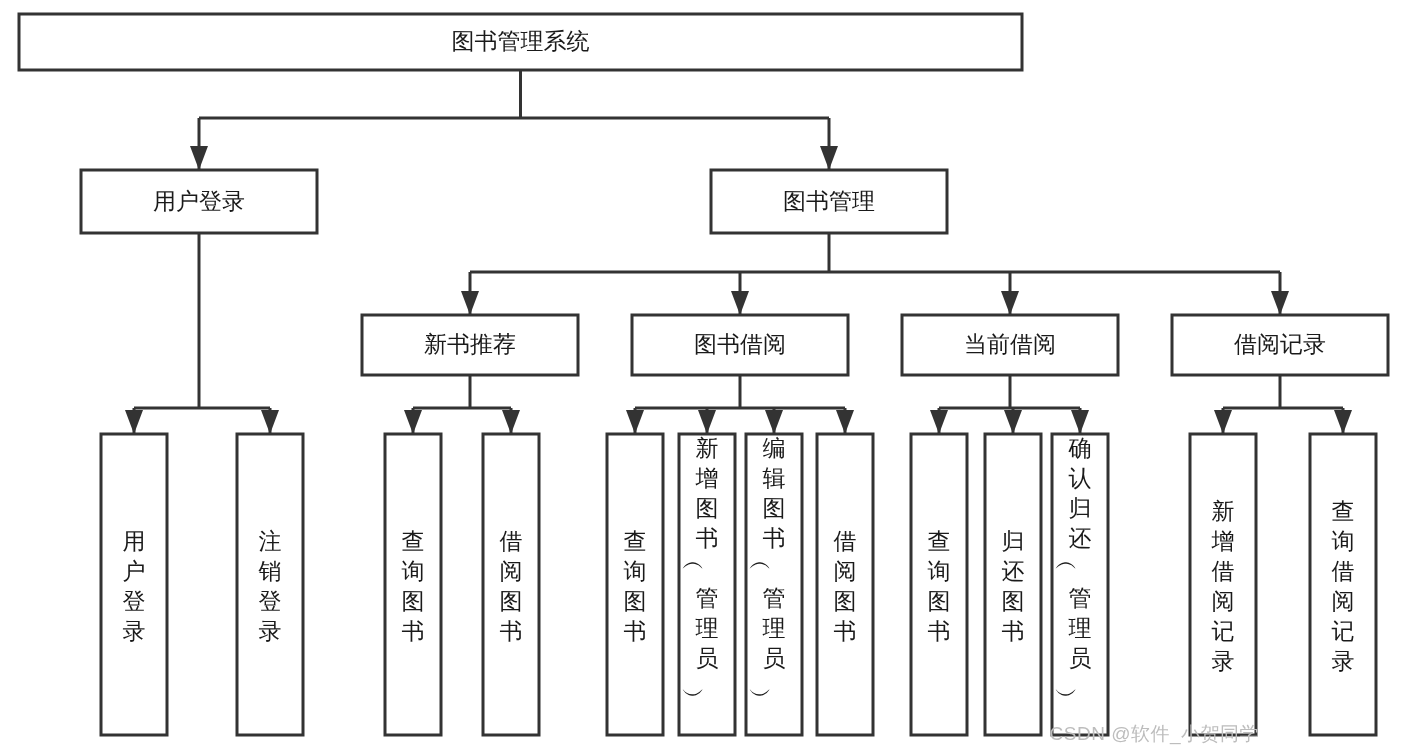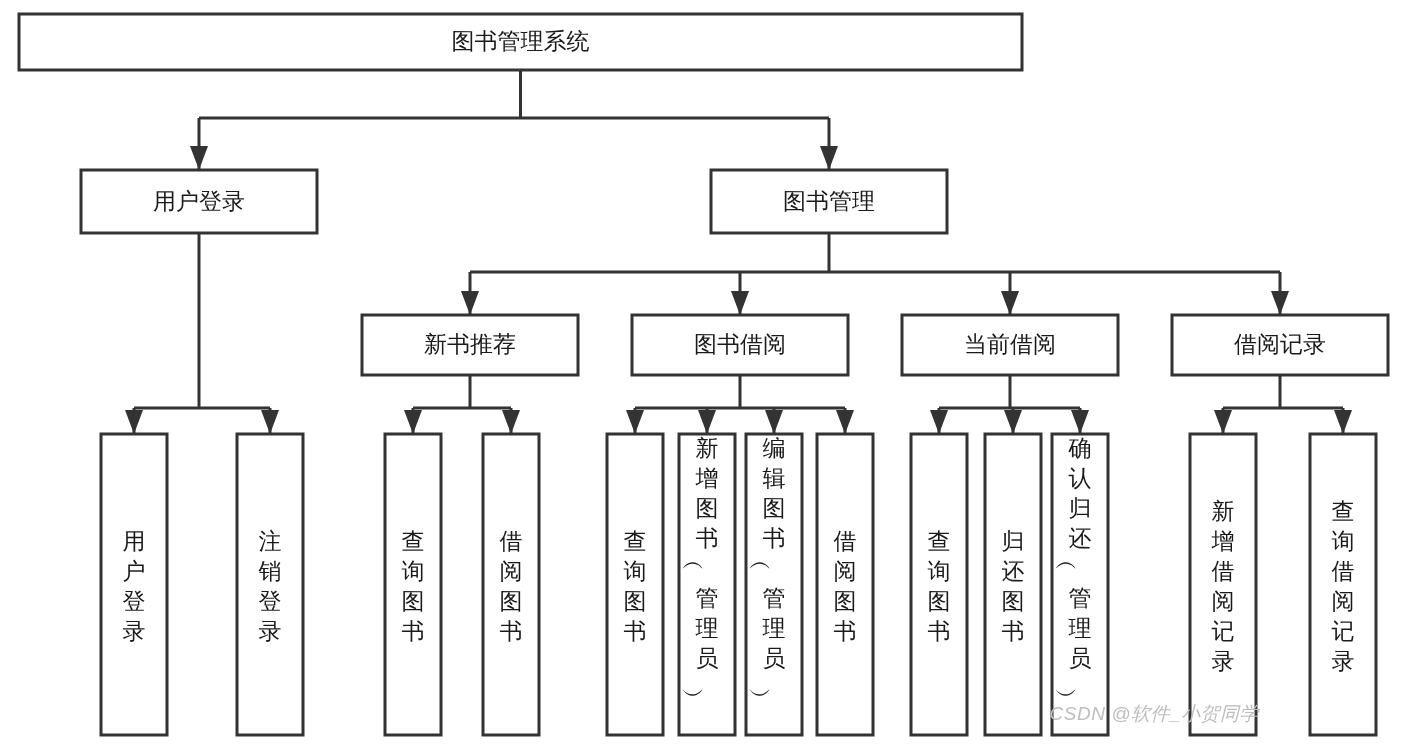--- a/index.html
+++ b/index.html
@@ -48,27 +48,26 @@
     stroke-width: 3;
     fill: none;
   }
   .arrow-head {
     fill: #333333;
     stroke: none;
   }
   .watermark {
     position: absolute;
     right: 8px;
-    bottom: 20px;
+    bottom: 0;
     font-family: "Liberation Sans", "DejaVu Sans", sans-serif;
     font-size: 19px;
     color: #bdbdbd;
     white-space: nowrap;
     letter-spacing: 0.5px;
-    font-style: italic;
   }
 </style>
 </head>
 <body>
 
 <div id="diagram-root">
   <svg class="flow" viewBox="0 0 1405 747" xmlns="http://www.w3.org/2000/svg">
 
     <g id="connectors">
         <line x1="520.5" y1="70" x2="520.5" y2="118" class="connector"></line>

